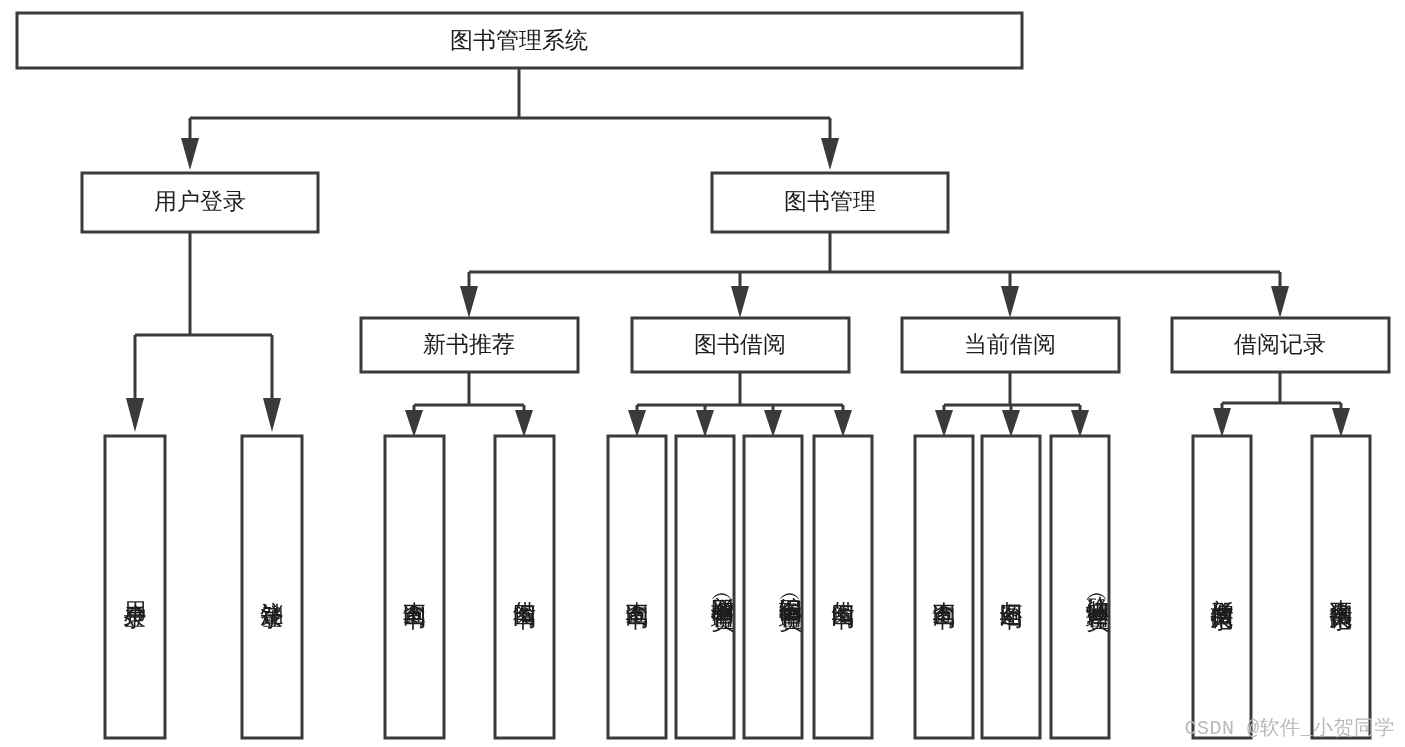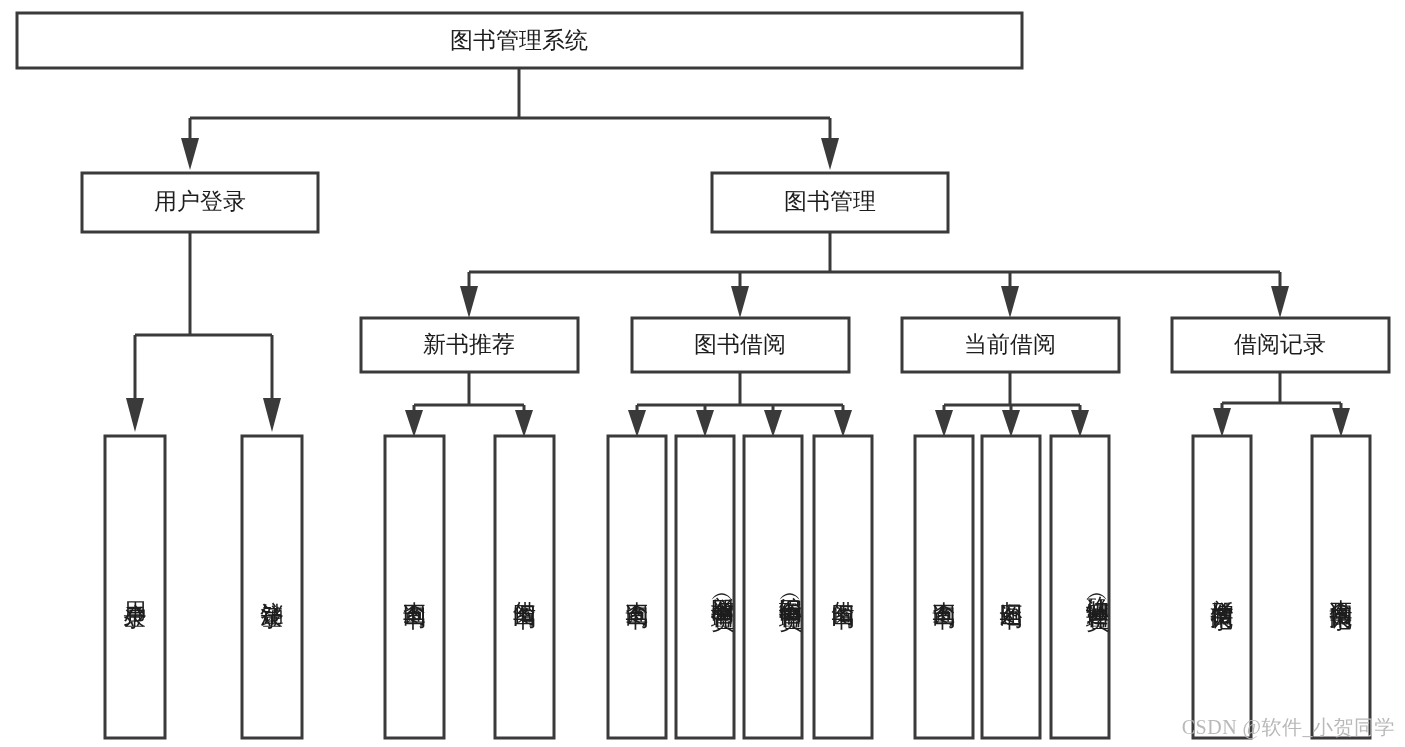--- a/index.html
+++ b/index.html
@@ -58,21 +58,21 @@
     color: #1d1d1d;
     letter-spacing: 2px;
     line-height: 1;
     pointer-events: none;
     white-space: nowrap;
   }
   .watermark {
     position: absolute;
     right: 10px;
     bottom: 6px;
-    font-family: Liberation Serif, serif;
+    font-family: Liberation Mono, monospace;
     font-size: 20px;
     color: #b9b9b9;
     letter-spacing: 0.5px;
     white-space: nowrap;
   }
 </style>
 </head>
 <body>
 
 <div id="stage">

